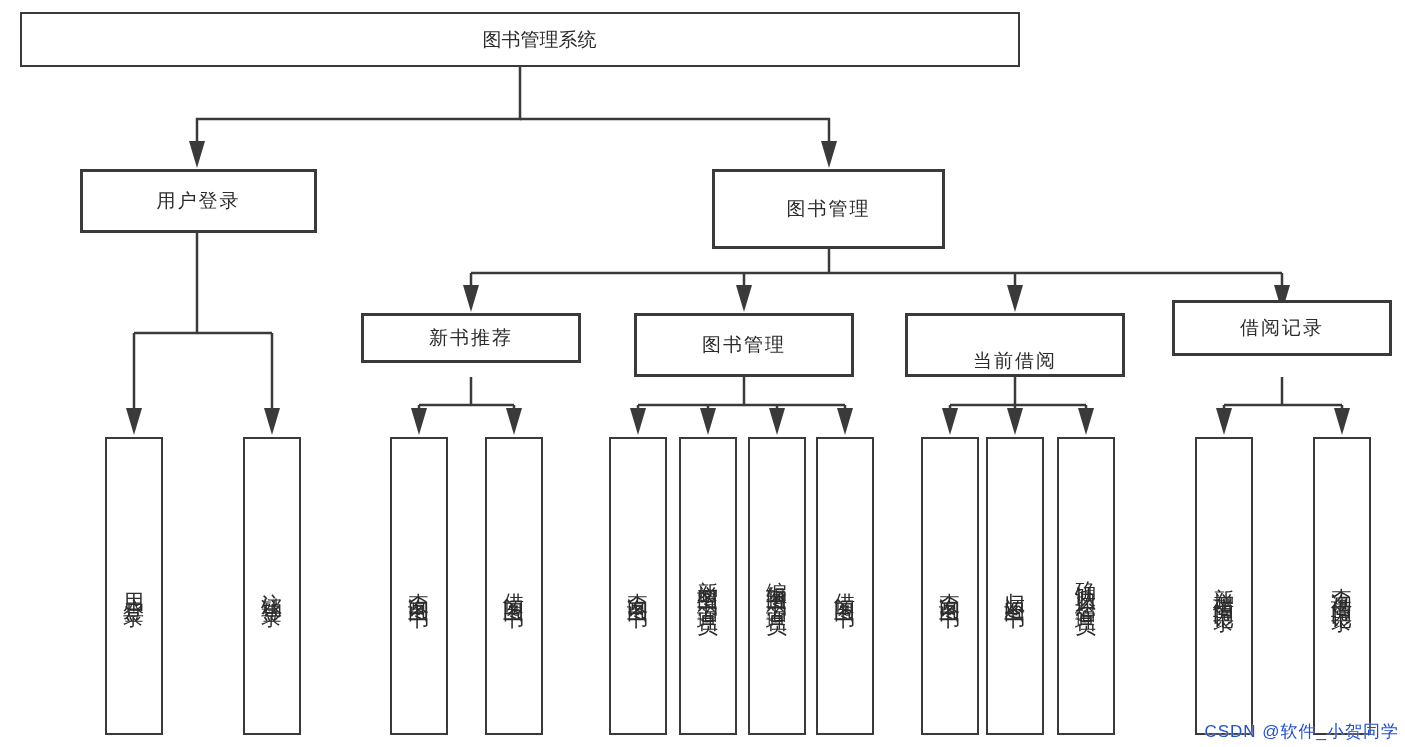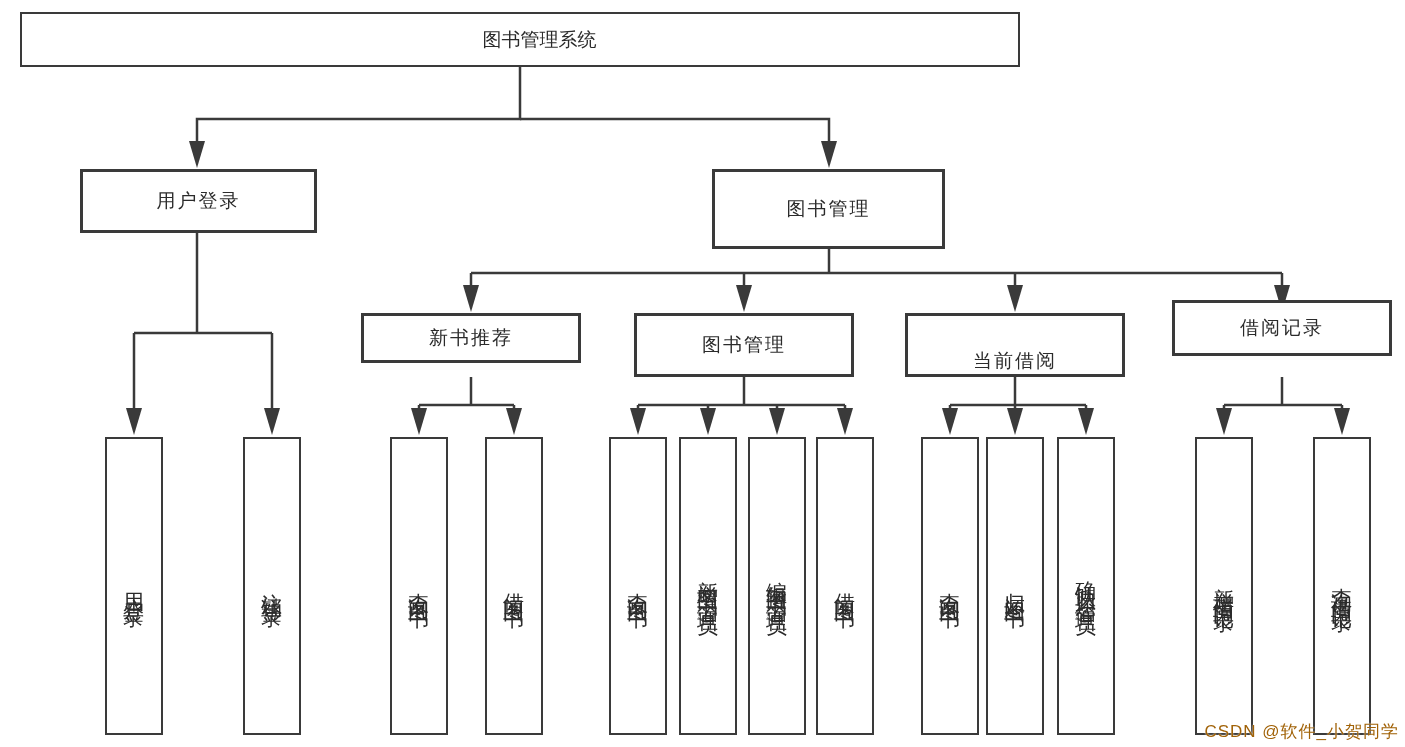--- a/index.html
+++ b/index.html
@@ -15,21 +15,21 @@
   }
   .node.hlabel { font-size:19px; letter-spacing:2px; white-space:nowrap; }
   .node.root  { border-width:2.5px; font-size:19px; }
   .node.leaf  { border-width:2.5px; }
   .leaf .vtext {
     writing-mode:vertical-rl; text-orientation:mixed;
     font-size:21px; letter-spacing:5px; line-height:1; color:#2b2b2b;
   }
   .watermark {
     position:absolute; right:6px; bottom:4px;
-    font-size:17px; color:#a16207; letter-spacing:1px; white-space:nowrap;
+    font-size:17px; color:#1d4ed8; letter-spacing:1px; white-space:nowrap;
     text-shadow:0 0 2px #ffffff;
   }
 </style>
 </head>
 <body>
 
 <div class="canvas">
 
   <svg class="connectors" viewBox="0 0 1405 747" xmlns="http://www.w3.org/2000/svg">
     <g stroke="#3a3a3a" stroke-width="2.5" fill="none">

